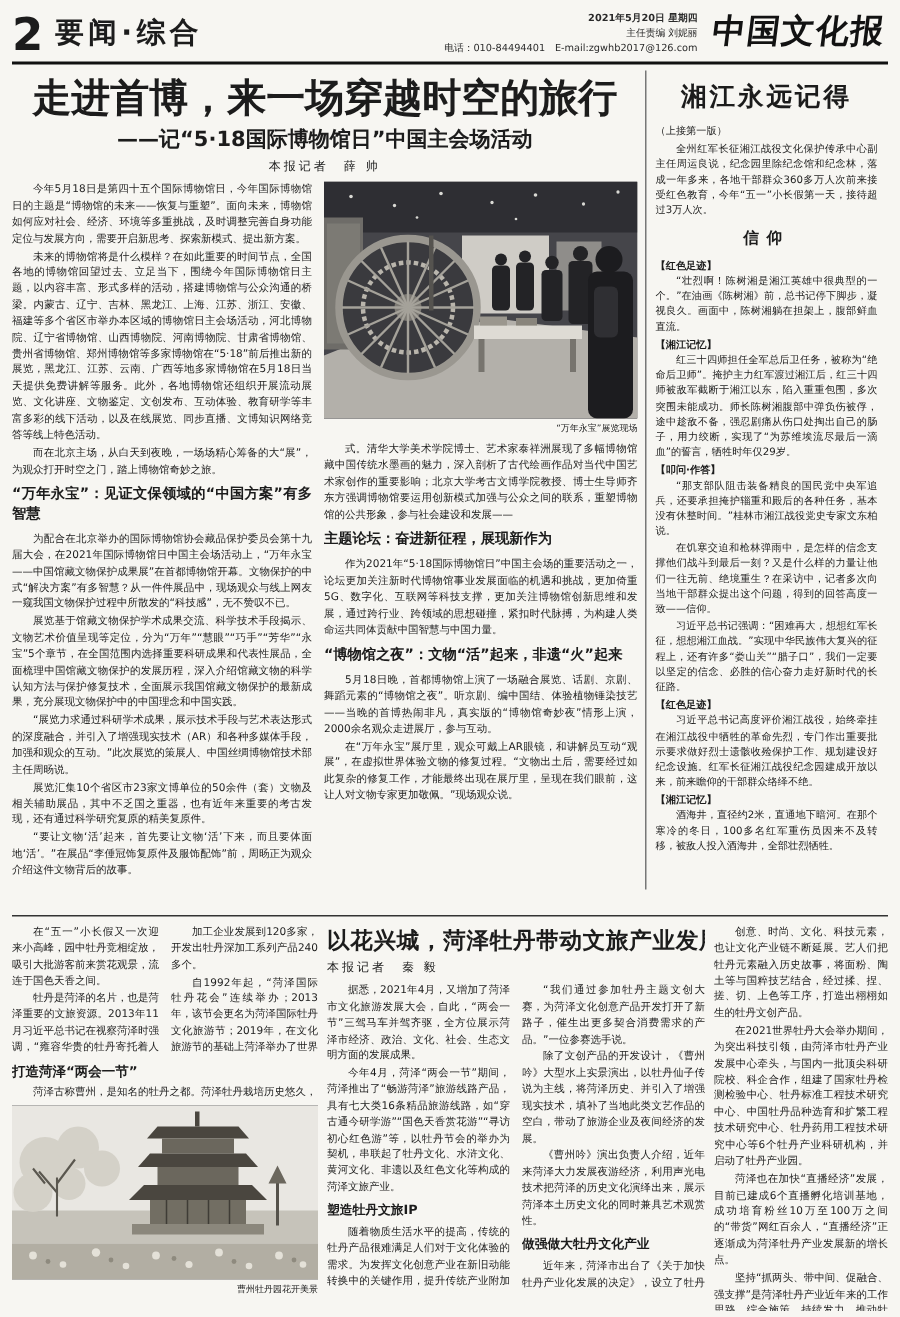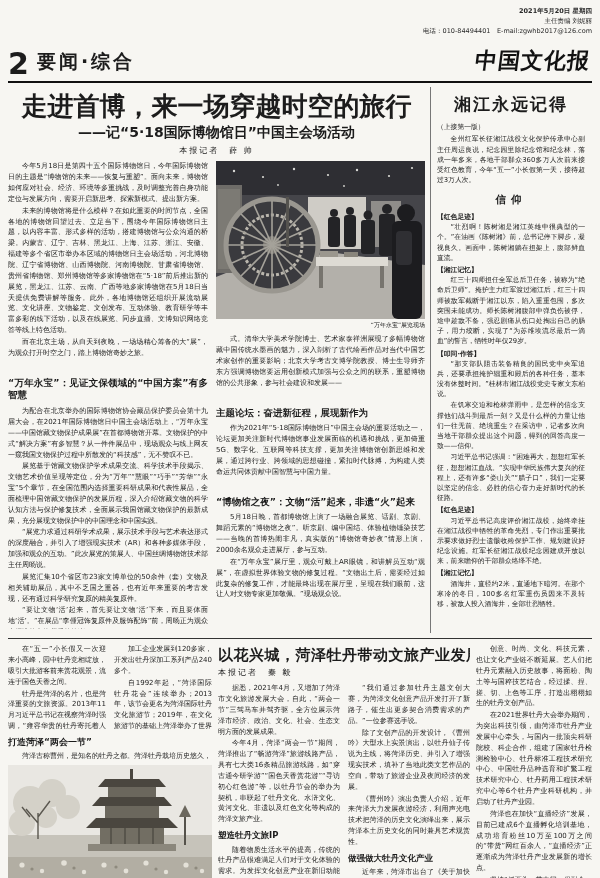--- a/index.html
+++ b/index.html
@@ -5,50 +5,50 @@
   html,body{margin:0;padding:0;background:#e8e7e4;}
   .page{width:600px;height:878px;background:#f7f6f2;margin:0 auto;position:relative;
         font-family:"DejaVu Sans","Liberation Sans",sans-serif;color:#1c1c1c;overflow:hidden;
         box-sizing:border-box;padding:6px 8px 0;}
   
   .hdr{display:flex;justify-content:space-between;align-items:flex-end;
        border-bottom:2.5px solid #111;padding-bottom:4px;}
   .hdr-left{display:flex;align-items:flex-end;gap:8px;}
   .page-num{font-size:30px;font-weight:bold;line-height:.9;}
   .section-name{font-size:19px;font-weight:bold;letter-spacing:3px;padding-bottom:2px;}
-  .hdr-right{display:flex;align-items:flex-end;gap:10px;flex-direction:column;}
+  .hdr-right{display:flex;align-items:flex-end;gap:10px;}
   .hdr-info{text-align:right;font-size:6.5px;line-height:1.55;color:#2a2a2a;}
   .hdr-info .date{font-weight:bold;}
   .masthead{font-family:"DejaVu Serif","Liberation Serif",serif;font-weight:bold;
             font-size:22px;transform:skewX(-7deg);letter-spacing:1px;color:#121212;
             padding:0 2px 1px 0;}
   
   .main-row{display:flex;margin-top:4px;height:546px;}
   .main-left{width:417px;padding-right:5px;border-right:1px solid #777;overflow:hidden;}
   .right-col{width:148px;padding-left:6px;overflow:hidden;}
   .headline{font-size:26px;font-weight:bold;text-align:center;line-height:1.2;margin:4px 0 2px;}
   .subhead-line{font-size:14px;font-weight:bold;text-align:center;margin:2px 0 3px;}
   .byline{font-size:8px;text-align:center;color:#222;margin-bottom:5px;letter-spacing:2px;}
   .article-cols{display:flex;height:468px;overflow:hidden;}
   .acol1{width:200px;margin-right:8px;overflow:hidden;}
   .acol2{width:209px;overflow:hidden;}
   .bodytext{font-size:7px;line-height:1.55;text-align:justify;}
   .bodytext .blk-p{text-indent:2em;margin:0 0 1px;}
-  .bodytext .blk-h{font-weight:bold;font-size:9.5px;line-height:1.35;margin:18px 0 4px;text-indent:0;}
+  .bodytext .blk-h{font-weight:bold;font-size:9.5px;line-height:1.35;margin:6px 0 4px;text-indent:0;}
   .bodytext .blk-b{font-weight:bold;margin-top:2px;}
   .bodytext .blk-c{font-weight:bold;text-align:center;font-size:10.5px;letter-spacing:5px;margin:7px 0 4px;}
   .bodytext .blk-n{color:#222;margin-bottom:2px;}
   
   .photo{width:100%;display:block;background:#555;}
   .caption{font-size:6px;text-align:right;color:#222;margin:2px 0 4px;}
   
   .rc-headline{font-size:17px;font-weight:bold;text-align:center;letter-spacing:2px;margin:6px 0 6px;}
   .right-col .bodytext{font-size:6.8px;line-height:1.5;}
   
-  .bottom{border-top:1.5px solid #333;margin-top:5px;padding-top:5px;display:flex;height:258px;}
+  .bottom{border-top:1.5px solid #333;margin-top:17px;padding-top:5px;display:flex;height:258px;}
   .b-left{width:204px;margin-right:6px;overflow:hidden;}
   .mini-cols{display:flex;height:88px;overflow:hidden;}
   .mini-col{width:98px;overflow:hidden;}
   .mini-col + .mini-col{margin-left:8px;}
   .box-head{font-weight:bold;font-size:9px;margin:4px 0 2px;}
   .box-para{font-size:7px;line-height:1.5;height:11px;overflow:hidden;text-indent:2em;}
   .b-mid{width:252px;margin-right:6px;overflow:hidden;}
   .b-headline{font-size:15px;font-weight:bold;white-space:nowrap;text-align:center;margin:2px 0 2px;letter-spacing:.5px;}
   .b-byline{font-size:8px;text-align:left;letter-spacing:2px;margin-bottom:5px;}
   .b-cols{display:flex;height:206px;overflow:hidden;}

